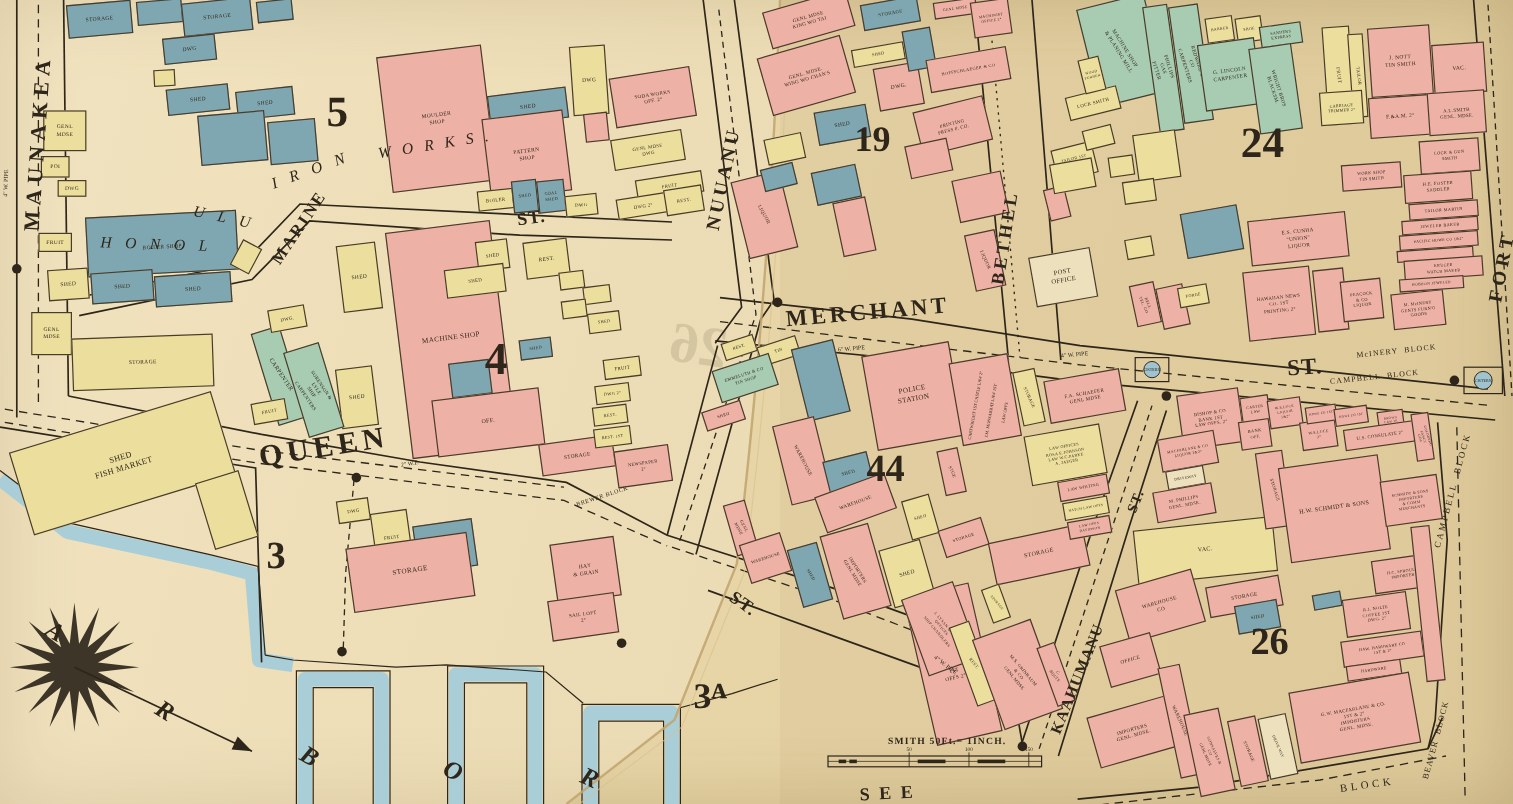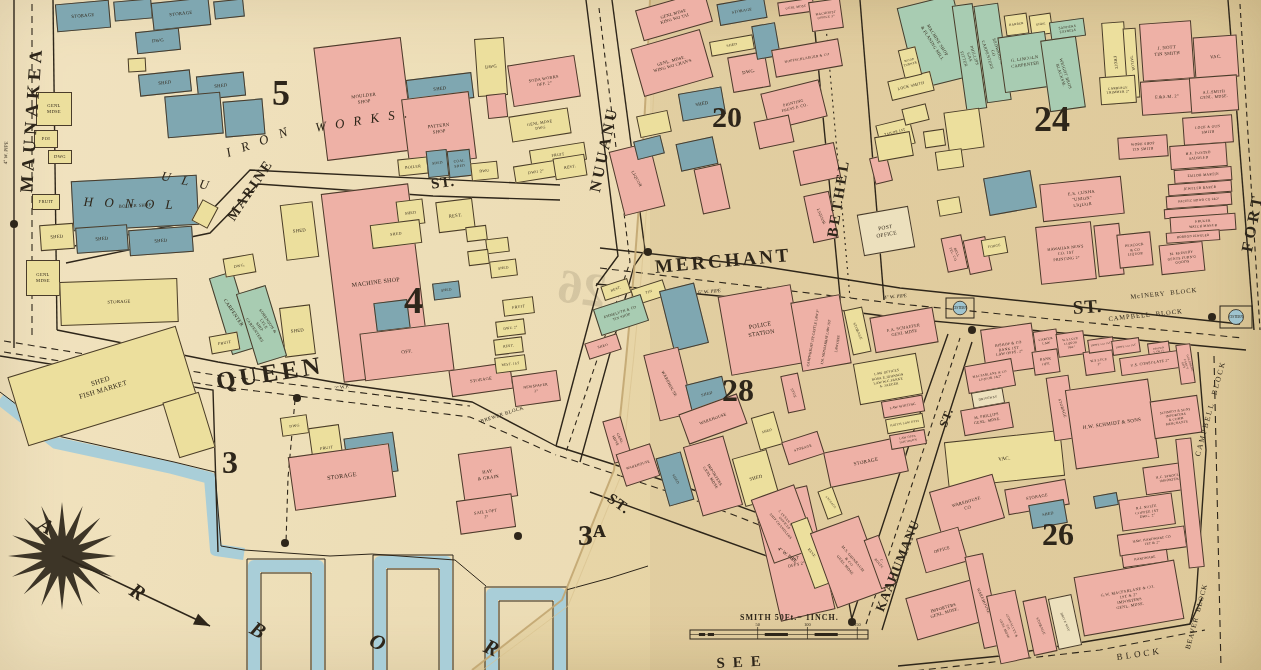--- a/index.html
+++ b/index.html
@@ -714,24 +714,24 @@
       <div class="street" style="left: 1238px; top: 250px; font-size: 16px; transform: rotate(-79deg); letter-spacing: 4px;">FORT</div>
       <div class="street" style="left: 654px; top: 256px; font-size: 19px; transform: rotate(-5deg); letter-spacing: 3px;">MERCHANT</div>
       <div class="street" style="left: 1072px; top: 297px; font-size: 19px; transform: rotate(-4deg); letter-spacing: 1px;">ST.</div>
       <div class="street" style="left: 214px; top: 368px; font-size: 25px; transform: rotate(-9deg); letter-spacing: 4px;">QUEEN</div>
       <div class="street" style="left: 614px; top: 490px; font-size: 15px; transform: rotate(36deg); letter-spacing: 1px;">ST.</div>
       <div class="street" style="left: 872px; top: 608px; font-size: 13px; transform: rotate(-68deg); letter-spacing: 1px;">KAAHUMANU</div>
       <div class="street" style="left: 936px; top: 424px; font-size: 12px; transform: rotate(-68deg); letter-spacing: 1px;">ST.</div>
       <div class="bnum" style="left: 272px; top: 72px; font-size: 36px; transform: rotate(0deg);">5</div>
       <div class="bnum" style="left: 404px; top: 278px; font-size: 38px; transform: rotate(0deg);">4</div>
       <div class="bnum" style="left: 222px; top: 444px; font-size: 32px; transform: rotate(0deg);">3</div>
-      <div class="bnum" style="left: 578px; top: 518px; font-size: 30px; transform: rotate(0deg);">3ᴬ</div>
-      <div class="bnum" style="left: 712px; top: 100px; font-size: 30px; transform: rotate(0deg);">20</div>
+      <div class="bnum" style="left: 578px; top: 564px; font-size: 30px; transform: rotate(0deg);">3ᴬ</div>
+      <div class="bnum" style="left: 712px; top: 100px; font-size: 30px; transform: rotate(0deg);">19</div>
       <div class="bnum" style="left: 1034px; top: 98px; font-size: 36px; transform: rotate(0deg);">24</div>
-      <div class="bnum" style="left: 722px; top: 372px; font-size: 32px; transform: rotate(0deg);">28</div>
+      <div class="bnum" style="left: 722px; top: 372px; font-size: 32px; transform: rotate(0deg);">44</div>
       <div class="bnum" style="left: 1042px; top: 516px; font-size: 32px; transform: rotate(0deg);">26</div>
       <div class="bnum ghost" style="left: 610px; top: 264px; font-size: 48px; transform: rotate(8deg) scaleX(-1);">26</div>
       <div class="txt" style="left: 84px; top: 194px; font-size: 13px; transform: rotate(2deg); letter-spacing: 4px; font-style: italic;">H O N O L</div>
       <div class="txt" style="left: 163px; top: 168px; font-size: 13px; transform: rotate(12deg); letter-spacing: 4px; font-style: italic;">U L U</div>
       <div class="txt" style="left: 224px; top: 146px; font-size: 13px; transform: rotate(-20deg); letter-spacing: 4px; font-style: italic;">I R O N</div>
       <div class="txt" style="left: 314px; top: 120px; font-size: 13px; transform: rotate(-9deg); letter-spacing: 3px; font-style: italic;">W O R K S .</div>
       <div class="txt" style="left: 46px; top: 512px; font-size: 21px; transform: rotate(30deg); font-style: italic; font-weight: 700;">A</div>
       <div class="txt" style="left: 138px; top: 578px; font-size: 21px; transform: rotate(32deg); font-style: italic; font-weight: 700;">R</div>
       <div class="txt" style="left: 258px; top: 616px; font-size: 21px; transform: rotate(30deg); font-style: italic; font-weight: 700;">B</div>
       <div class="txt" style="left: 376px; top: 628px; font-size: 21px; transform: rotate(26deg); font-style: italic; font-weight: 700;">O</div>

